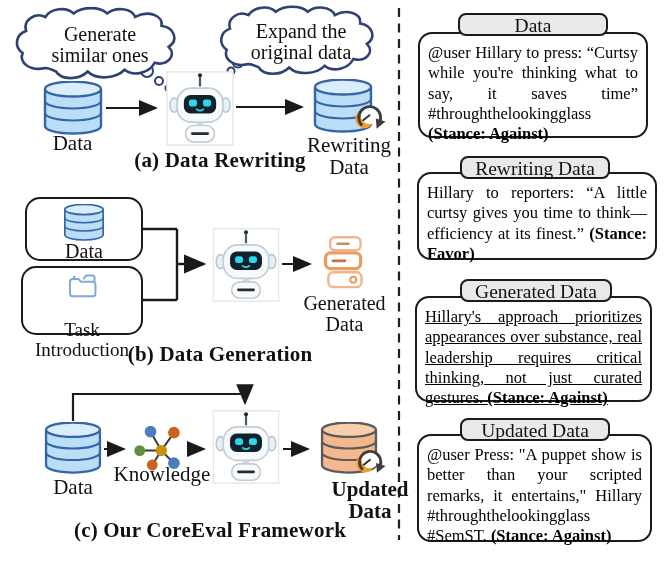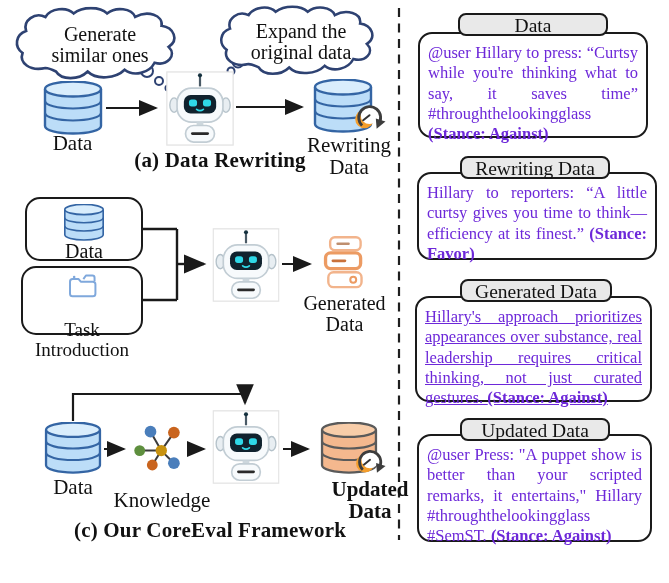--- a/index.html
+++ b/index.html
@@ -19,21 +19,21 @@
     border:2px solid #1a1a1a;border-radius:15px;background:#fff;
     display:flex;flex-direction:column;align-items:center;justify-content:flex-start;
   }
   .in-box .box-lbl{font-size:20px;line-height:1.03;text-align:center;}
   
   .card{
     border:2px solid #1a1a1a;border-radius:14px;background:#fff;z-index:1;
     box-sizing:border-box;padding:5px 8px 4px 8px;
   }
   .card-text{
-    font-size:16.5px;line-height:20.3px;text-align:justify;text-justify:inter-word;color:#6d28d9;
+    font-size:16.5px;line-height:20.3px;text-align:justify;text-justify:inter-word;color:#000000;
   }
   .card-text .stance{font-weight:bold;}
   .card-tab{
     border:2px solid #1a1a1a;border-radius:8px;background:#E9E9E9;z-index:2;
     box-sizing:border-box;text-align:center;font-size:19.5px;line-height:21px;
   }
   
   .db-blue{--db-fill:#BCDDF8;--db-top:#D9EDFC;--db-stroke:#3465A4;}
   .db-orange{--db-fill:#F4B88E;--db-top:#F8CDA9;--db-stroke:#5A5A5A;}
   svg{display:block;}
@@ -216,34 +216,35 @@
   </div>
 
   <div class="abs" style="left:320px;top:235px;">
     <svg width="48" height="58" viewBox="0 0 52 62">
         <use href="#sym-stack"></use>
       </svg>
   </div>
   <div class="abs ctr lbl pre" style="left:297px;top:293px;width:95px;font-size:20px;line-height:1.05;">Generated
 Data</div>
 
+  <div class="abs ctr caption" style="left:40px;top:342px;width:360px;">(b) Data Generation</div>
 
   <div class="abs db-blue" style="left:44px;top:422px;">
     <svg width="58" height="52" viewBox="0 0 60 54">
         <use href="#sym-db"></use>
       </svg>
   </div>
   <div class="abs ctr lbl" style="left:30px;top:477px;width:86px;">Data</div>
 
   <div class="abs" style="left:132px;top:420px;">
     <svg width="55" height="54" viewBox="0 0 60 60">
         <use href="#sym-knowledge"></use>
       </svg>
   </div>
-  <div class="abs ctr lbl" style="left:110px;top:490px;width:104px;">Knowledge</div>
+  <div class="abs ctr lbl" style="left:110px;top:464px;width:104px;">Knowledge</div>
 
   <div class="abs" style="left:211px;top:410px;">
     <svg width="70" height="74" viewBox="0 0 80 88">
         <use href="#sym-robot"></use>
       </svg>
   </div>
 
   <div class="abs db-orange" style="left:320px;top:422px;">
     <svg width="58" height="52" viewBox="0 0 60 54">
         <use href="#sym-db"></use>

